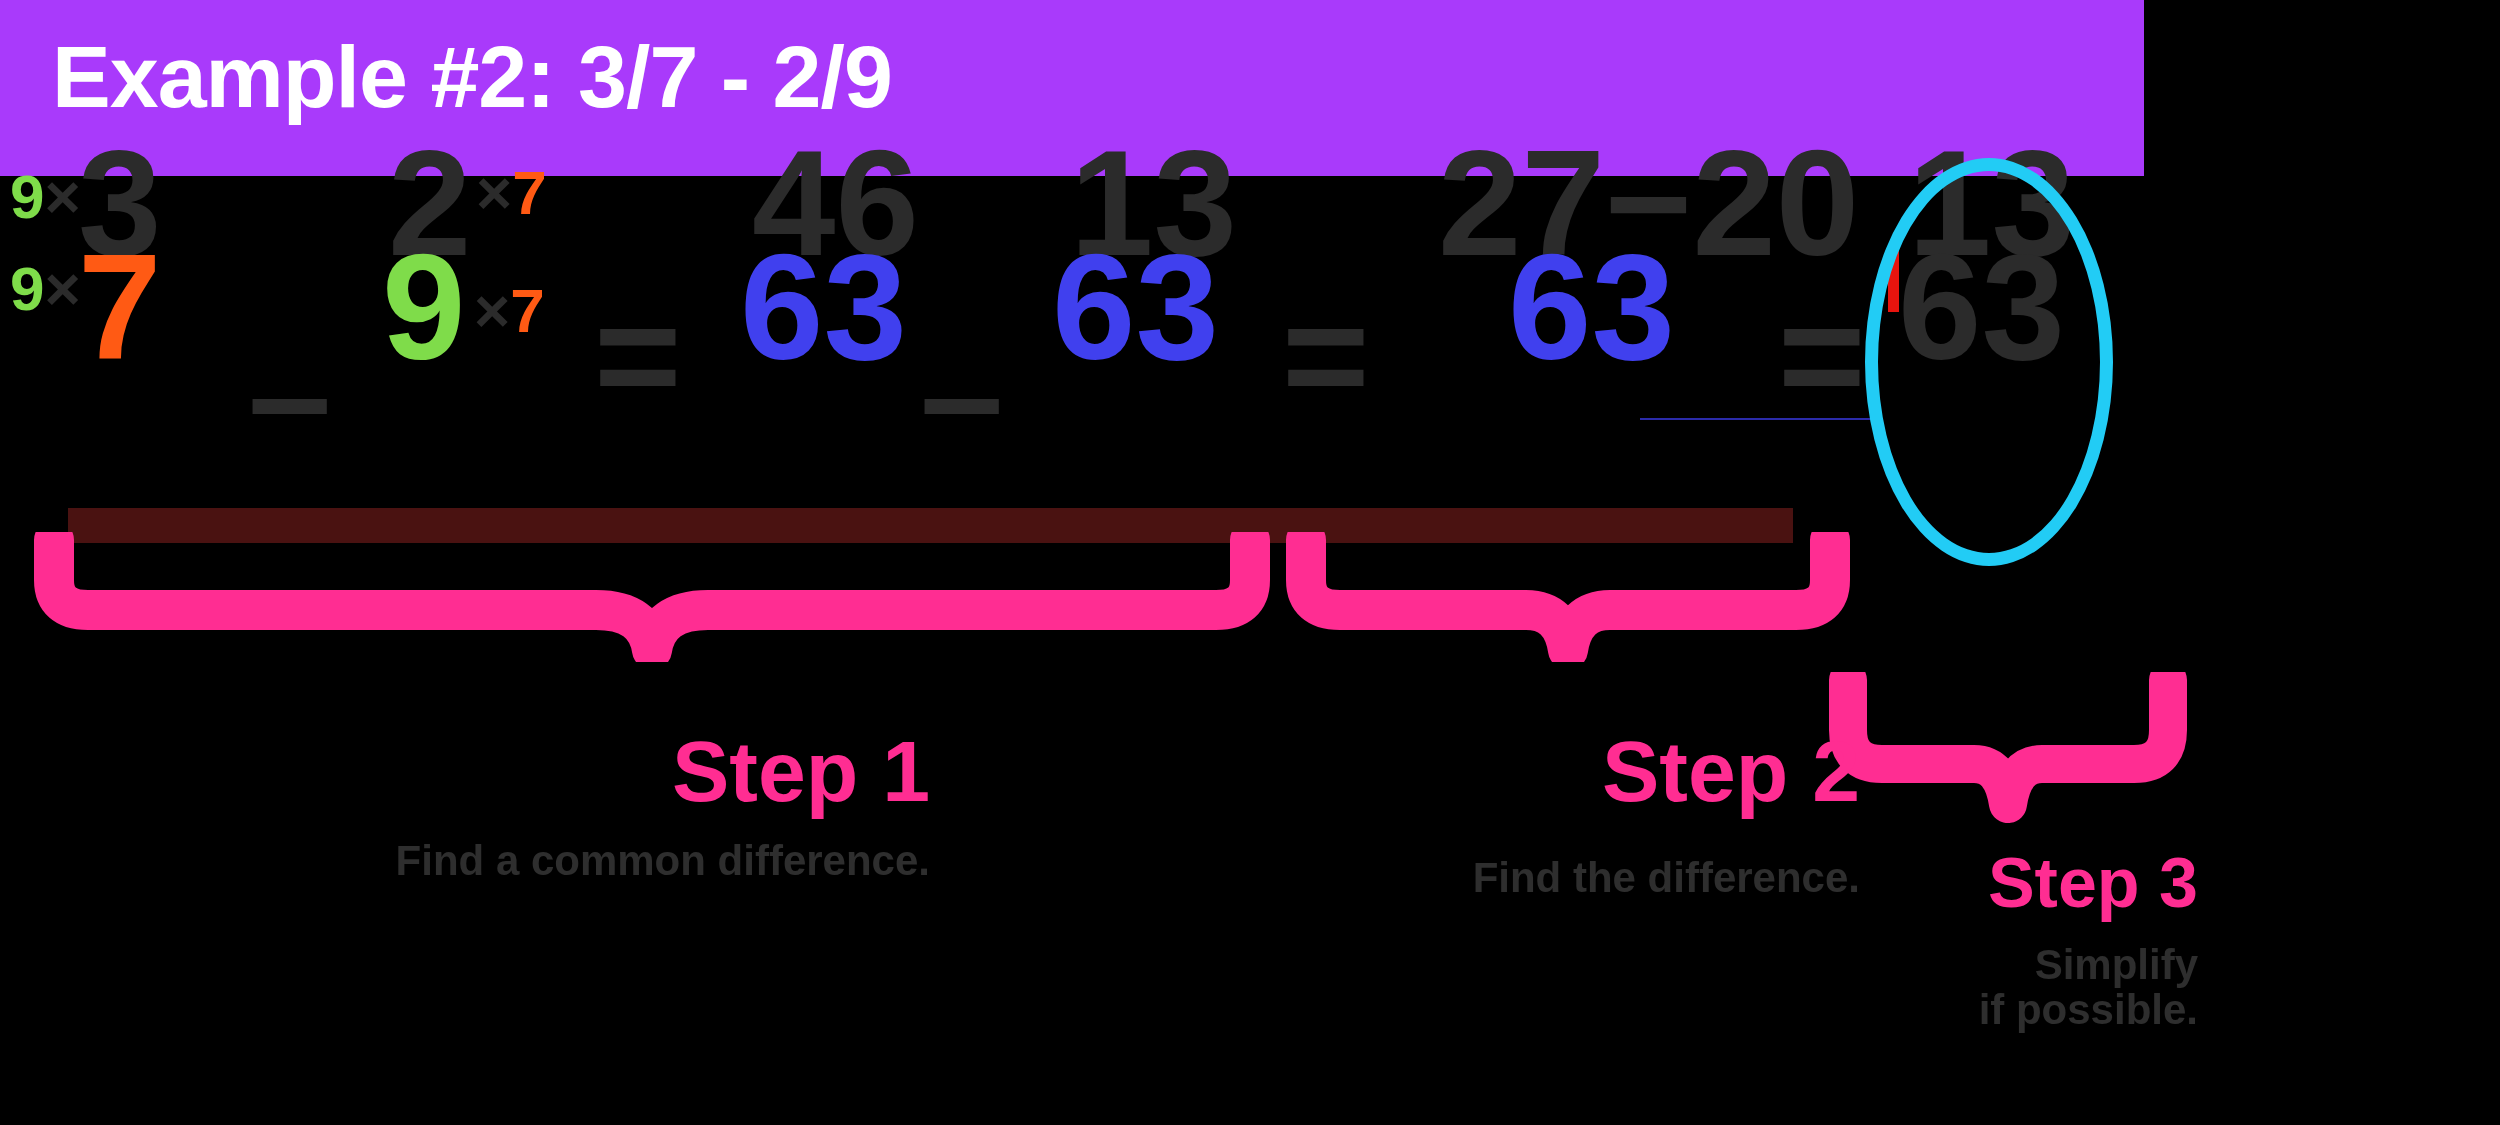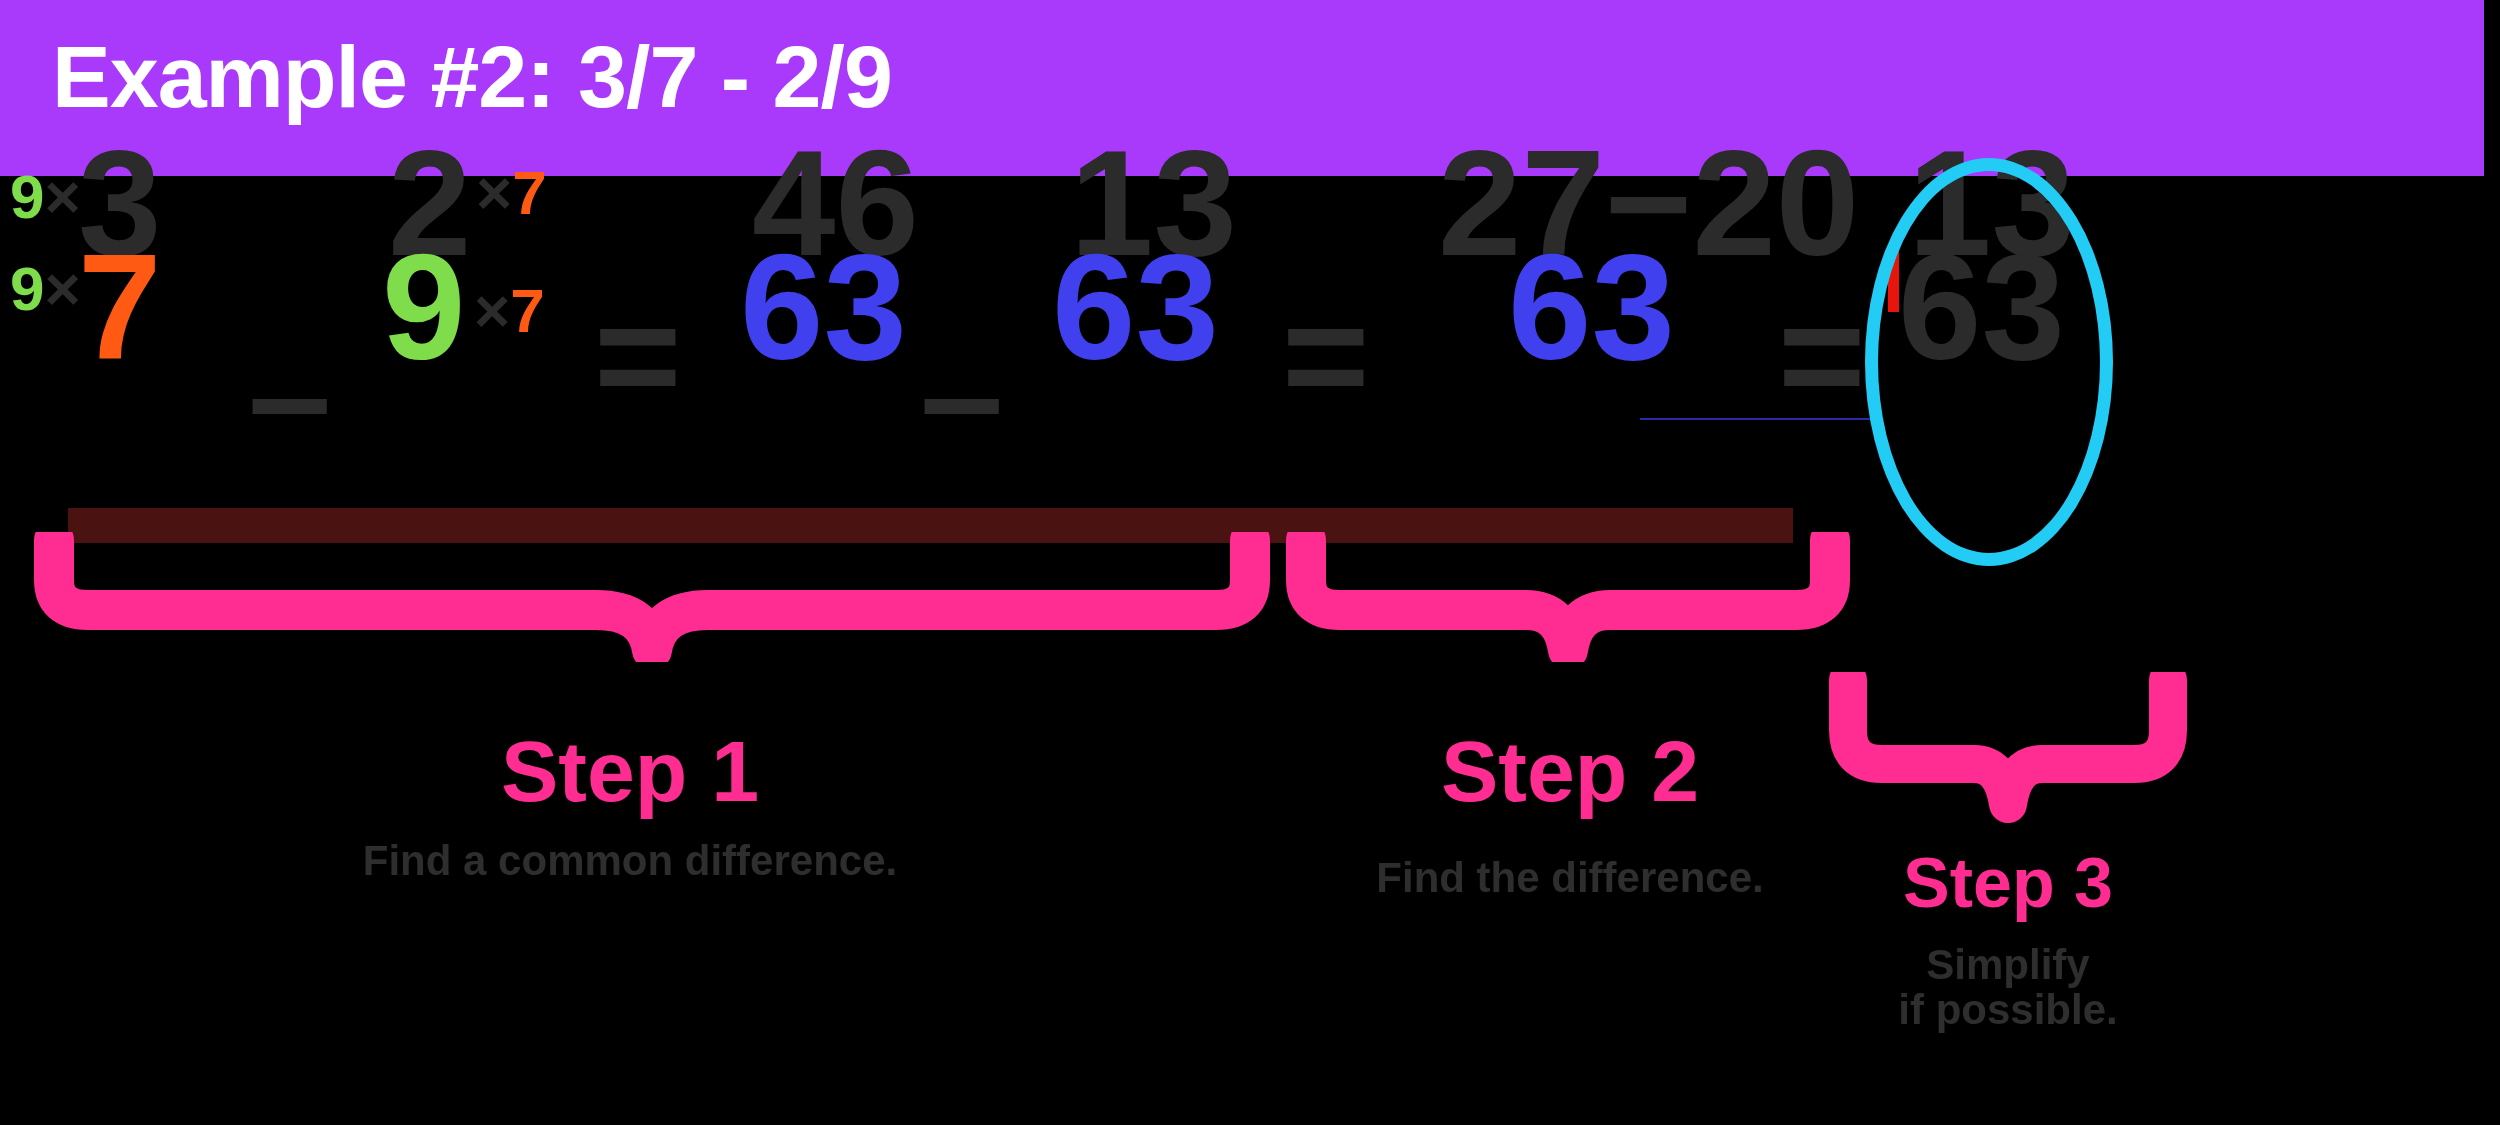--- a/index.html
+++ b/index.html
@@ -15,21 +15,21 @@
     background: #000000;
     overflow: hidden;
     font-family: "Liberation Sans", sans-serif;
   }
 
   
   #header-banner {
     position: absolute;
     left: 0;
     top: 0;
-    width: 2484px;
+    width: 2144px;
     height: 176px;
     background: #A93AFB;
   }
   #header-title {
     position: absolute;
     left: 52px;
     top: 26px;
     font-size: 88px;
     font-weight: 700;
     color: #FFFFFF;
@@ -141,21 +141,21 @@
 
   
   .brace {
     position: absolute;
   }
   .brace svg { display: block; width: 100%; height: 100%; }
 
   
   .step-block {
     position: absolute;
-    text-align: center;
+    text-align: right;
     text-decoration: underline;
   }
   .step-title {
     color: #FF2D92;
     font-weight: 700;
     line-height: 1;
     white-space: nowrap;
   }
   .step-desc {
     color: #2E2E2E;

